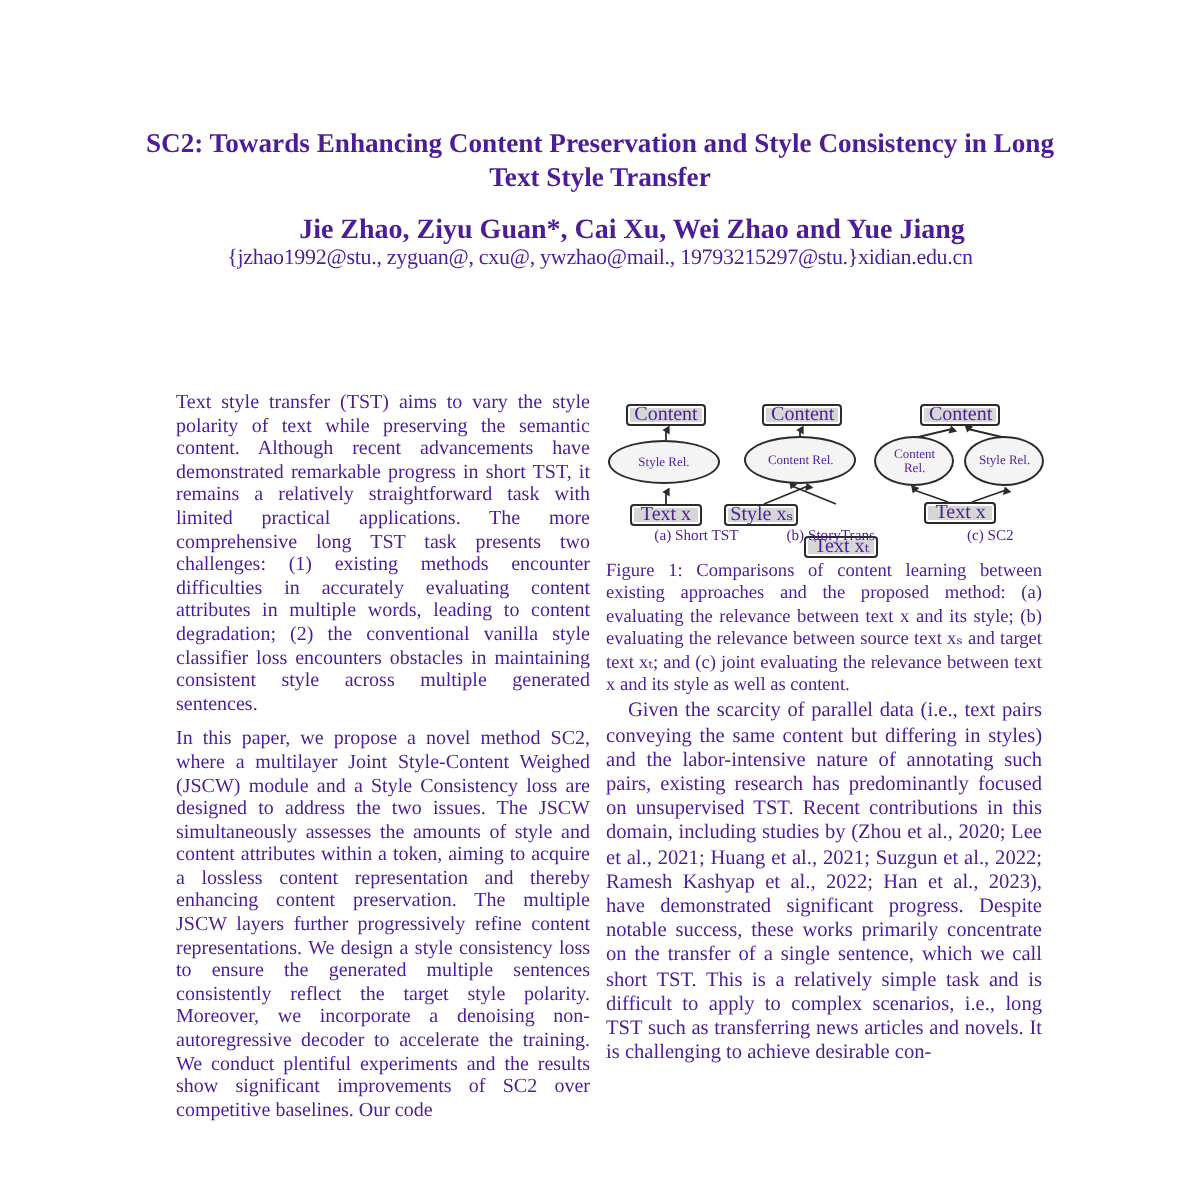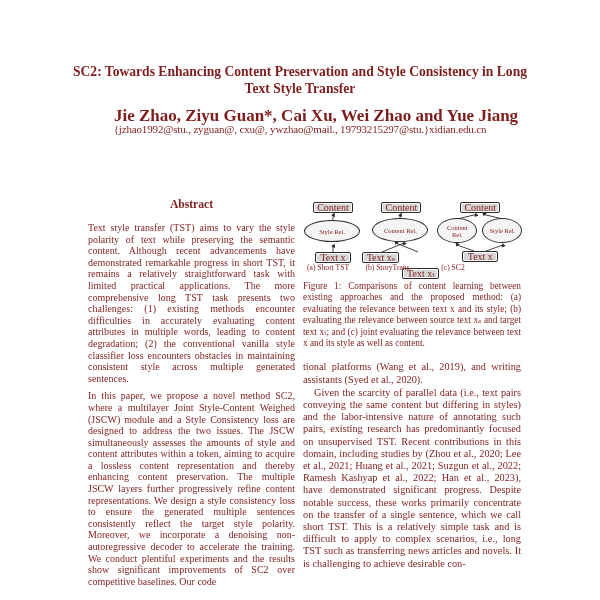--- a/index.html
+++ b/index.html
@@ -1,25 +1,25 @@
 <!DOCTYPE html>
 <html lang="en"><head>
 <meta charset="utf-8">
 <style>
   html,body{margin:0;padding:0;background:#fff;}
   .page{
     position:relative;width:600px;height:600px;background:#ffffff;
-    overflow:hidden;color:#7f1d1d;
+    overflow:hidden;color:#4c1d95;
     font-family:"Liberation Serif","DejaVu Serif","DejaVu Sans",serif;
     -webkit-font-smoothing:antialiased;
   }
   
   .hdr{position:absolute;top:64px;left:0;width:600px;text-align:center;}
   .title{font-size:13.6px;font-weight:bold;line-height:16.5px;width:474px;margin:0 auto;}
-  .authors{margin-top:12px;font-size:17px;font-weight:bold;line-height:13px;padding-left:32px;}
+  .authors{margin-top:12px;font-size:14px;font-weight:bold;line-height:13px;padding-left:32px;}
   .affil{margin-top:2px;font-size:11px;line-height:13px;}
   .emails{margin-top:1px;font-size:11px;line-height:13px;letter-spacing:-0.15px;}
   
   .col-left{position:absolute;left:88px;top:196px;width:207px;}
   .col-right{position:absolute;left:303px;top:195px;width:218px;}
   .abs-h{font-size:11.6px;font-weight:bold;text-align:center;margin:2px 0 11px 0;}
   .abs-p{font-size:10px;line-height:11.6px;text-align:justify;margin:0 0 6px 0;hyphens:auto;}
   
   figure{margin:0;}
   .diagrams{position:relative;height:70px;margin-top:7px;display:flex;justify-content:space-between;}
@@ -28,41 +28,40 @@
   .nbox{
     position:absolute;background:#d6d6d6;border:1px solid #2b2b2b;border-radius:2px;
     box-shadow:0 0 0 1px #ffffff inset;
     font-size:10px;line-height:9px;height:9px;text-align:center;white-space:nowrap;overflow:hidden;
   }
   .nell{
     position:absolute;background:#f4f4f4;border:1px solid #2b2b2b;border-radius:50%;
     font-size:6.5px;line-height:7px;text-align:center;
     display:flex;align-items:center;justify-content:center;padding:0 3px;box-sizing:border-box;
   }
-  .dcap{position:absolute;bottom:0;left:4px;width:100%;text-align:left;font-size:7.6px;line-height:9px;white-space:nowrap;}
+  .dcap{position:absolute;bottom:0;left:16px;width:100%;text-align:center;font-size:7.6px;line-height:9px;white-space:nowrap;}
   svg.arrows{position:absolute;left:0;top:0;}
   figcaption{font-size:9.3px;line-height:11.4px;text-align:justify;margin-top:9px;hyphens:auto;}
   
   .bp{font-size:10.3px;line-height:12.2px;text-align:justify;margin:0;hyphens:auto;}
   .bp.cont{margin-top:12px;}
   .bp.indent{text-indent:11px;margin-top:1px;}
 </style>
 </head>
 <body>
 
 <div class="page">
 
   <div class="hdr">
     <div class="title">SC2: Towards Enhancing Content Preservation and Style Consistency in Long Text Style Transfer</div>
     <div class="authors">Jie Zhao, Ziyu Guan*, Cai Xu, Wei Zhao and Yue Jiang</div>
     <div class="emails">{jzhao1992@stu., zyguan@, cxu@, ywzhao@mail., 19793215297@stu.}xidian.edu.cn</div>
   </div>
 
   <div class="col-left">
-    <div class="abs-h">Abstract</div>
     <p class="abs-p">Text style transfer (TST) aims to vary the style polarity of text while preserving the semantic content. Although recent advancements have demonstrated remarkable progress in short TST, it remains a relatively straightforward task with limited practical applications. The more comprehensive long TST task presents two challenges: (1) existing methods encounter difficulties in accurately evaluating content attributes in multiple words, leading to content degradation; (2) the conventional vanilla style classifier loss encounters obstacles in maintaining consistent style across multiple generated sentences.</p>
     <p class="abs-p">In this paper, we propose a novel method SC2, where a multilayer Joint Style-Content Weighed (JSCW) module and a Style Consistency loss are designed to address the two issues. The JSCW simultaneously assesses the amounts of style and content attributes within a token, aiming to acquire a lossless content representation and thereby enhancing content preservation. The multiple JSCW layers further progressively refine content representations. We design a style consistency loss to ensure the generated multiple sentences consistently reflect the target style polarity. Moreover, we incorporate a denoising non-autoregressive decoder to accelerate the training. We conduct plentiful experiments and the results show significant improvements of SC2 over competitive baselines. Our code</p>
   </div>
 
   <div class="col-right">
     <figure>
       <div class="diagrams">
 
         <div class="cell cell-a">
           <svg class="arrows" width="60" height="70" viewBox="0 0 60 70">
@@ -86,21 +85,21 @@
               <marker id="ah-b" markerWidth="5" markerHeight="5" refX="2.5" refY="2" orient="auto">
                 <polygon points="0,4 2.5,0 5,4" fill="#2b2b2b"></polygon>
               </marker>
             </defs>
             <line x1="21" y1="50" x2="43" y2="41" stroke="#2b2b2b" stroke-width="0.9" marker-end="url(#ah-b)"></line>
             <line x1="57" y1="50" x2="35" y2="41" stroke="#2b2b2b" stroke-width="0.9" marker-end="url(#ah-b)"></line>
             <line x1="39" y1="16" x2="39" y2="13" stroke="#2b2b2b" stroke-width="0.9" marker-end="url(#ah-b)"></line>
           </svg>
           <div class="nbox" style="left:20px;top:0;width:38px;">Content</div>
           <div class="nell" style="left:11px;top:16px;width:56px;height:24px;">Content Rel.</div>
-          <div class="nbox" style="left:1px;top:50px;width:35px;">Text xₛ</div>
+          <div class="nbox" style="left:1px;top:50px;width:35px;">Style xₛ</div>
           <div class="nbox" style="left:41px;top:66px;width:35px;">Text xₜ</div>
           <div class="dcap">(b) StoryTrans</div>
         </div>
 
         <div class="cell cell-c">
           <svg class="arrows" width="86" height="70" viewBox="0 0 86 70">
             <defs>
               <marker id="ah-c" markerWidth="5" markerHeight="5" refX="2.5" refY="2" orient="auto">
                 <polygon points="0,4 2.5,0 5,4" fill="#2b2b2b"></polygon>
               </marker>
@@ -114,17 +113,16 @@
           <div class="nell" style="left:0;top:16px;width:40px;height:25px;">Content Rel.</div>
           <div class="nell" style="left:45px;top:16px;width:40px;height:25px;">Style Rel.</div>
           <div class="nbox" style="left:25px;top:49px;width:34px;">Text x</div>
           <div class="dcap">(c) SC2</div>
         </div>
 
       </div>
       <figcaption>Figure 1: Comparisons of content learning between existing approaches and the proposed method: (a) evaluating the relevance between text x and its style; (b) evaluating the relevance between source text xₛ and target text xₜ; and (c) joint evaluating the relevance between text x and its style as well as content.</figcaption>
     </figure>
 
-    <p class="bp cont">tional platforms (Wang et al., 2019), and writing assistants (Syed et al., 2020).</p>
     <p class="bp indent">Given the scarcity of parallel data (i.e., text pairs conveying the same content but differing in styles) and the labor-intensive nature of annotating such pairs, existing research has predominantly focused on unsupervised TST. Recent contributions in this domain, including studies by (Zhou et al., 2020; Lee et al., 2021; Huang et al., 2021; Suzgun et al., 2022; Ramesh Kashyap et al., 2022; Han et al., 2023), have demonstrated significant progress. Despite notable success, these works primarily concentrate on the transfer of a single sentence, which we call short TST. This is a relatively simple task and is difficult to apply to complex scenarios, i.e., long TST such as transferring news articles and novels. It is challenging to achieve desirable con-</p>
   </div>
 
 </div>
 
 </body></html>

